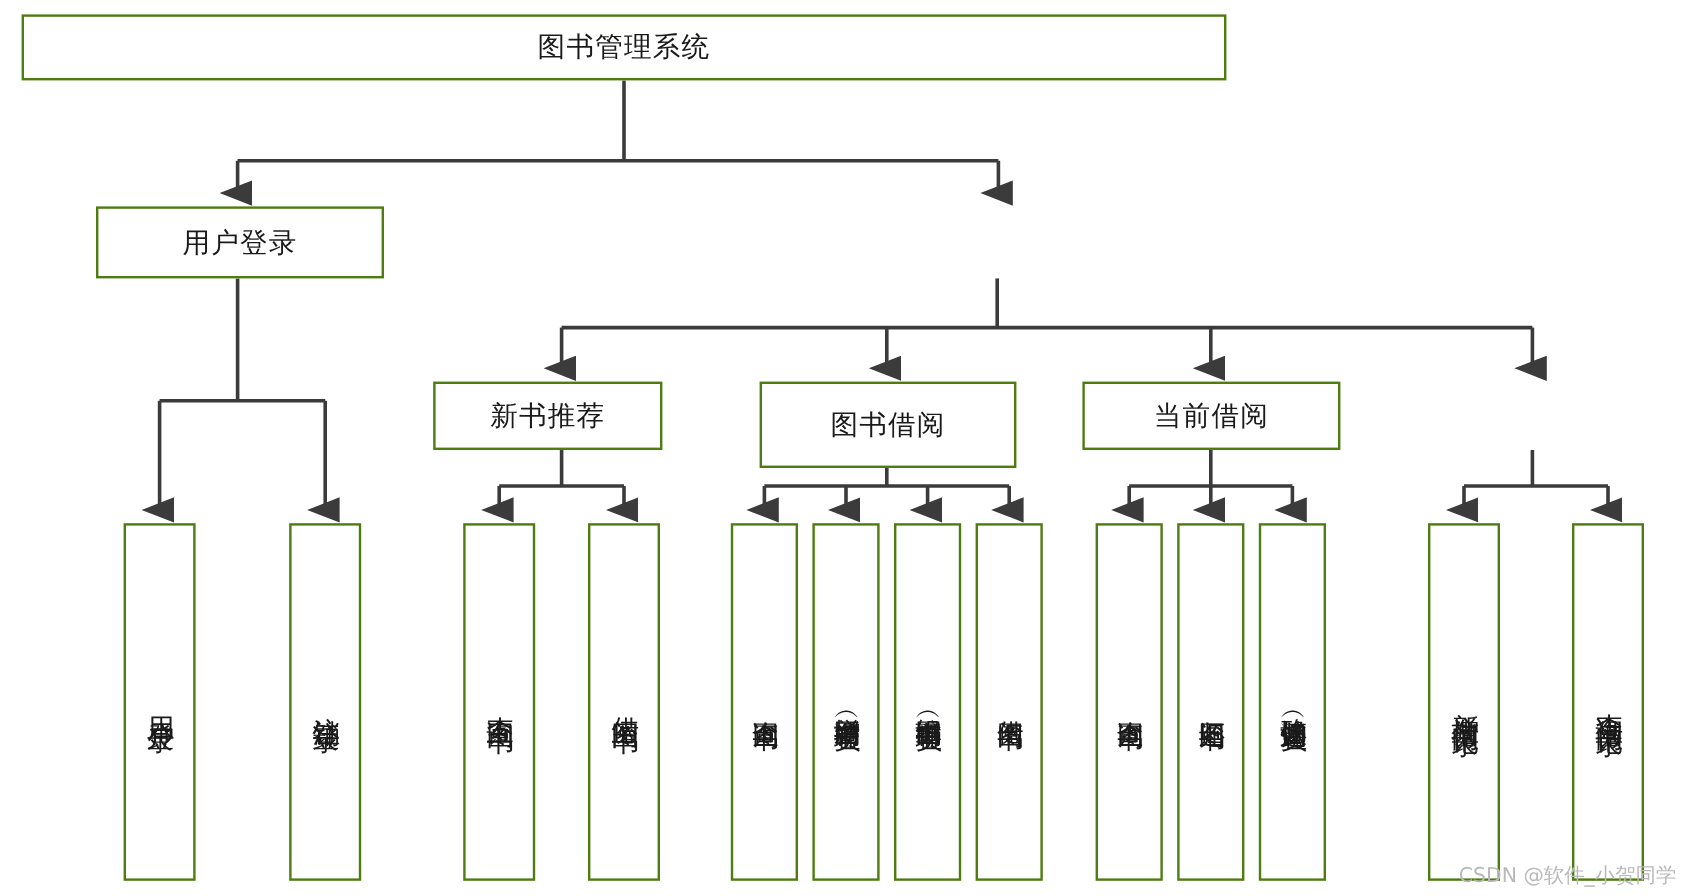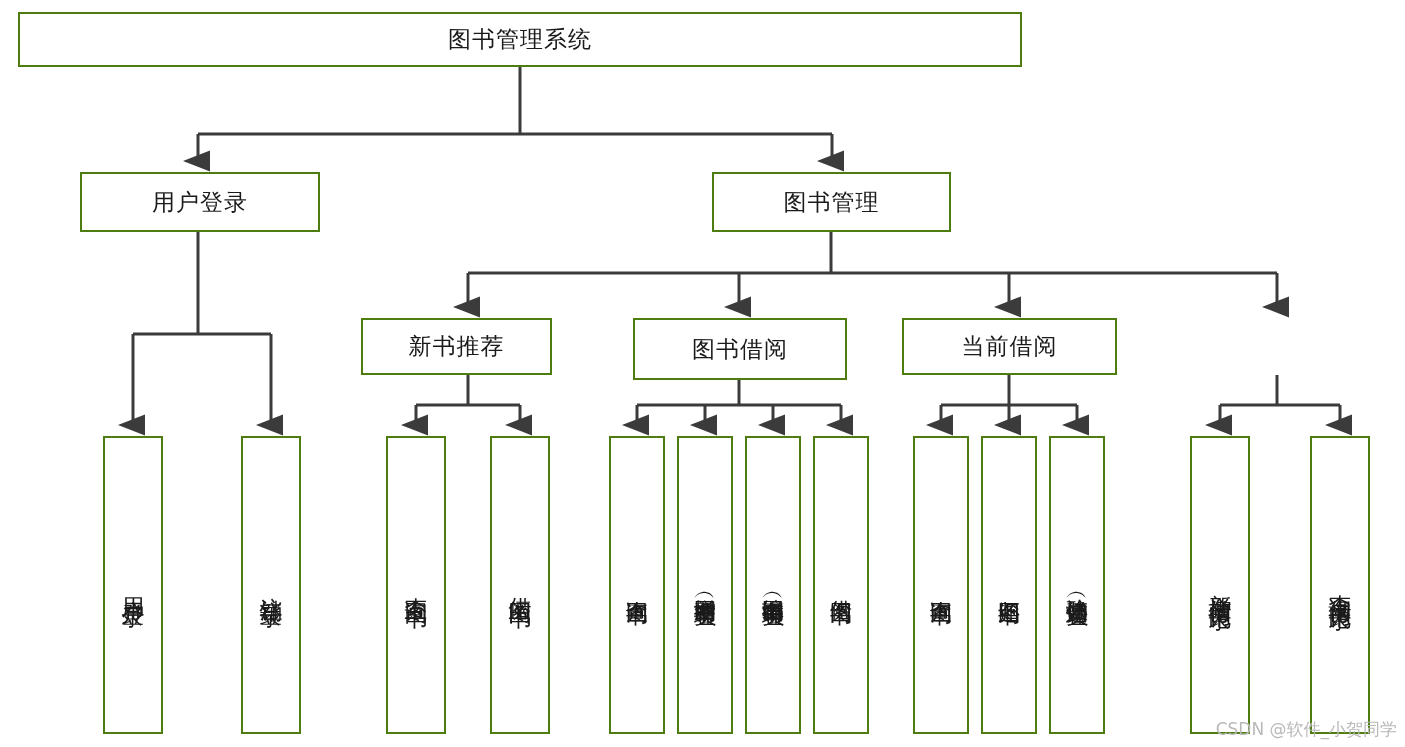--- a/index.html
+++ b/index.html
@@ -121,28 +121,25 @@
     </g>
   </svg>
 
   <div class="node h" style="left:18px; top:12px; width:1004px; height:55px;">
     <span>图书管理系统</span>
   </div>
 
   <div class="node h" style="left:80px; top:172px; width:240px; height:60px;">
     <span>用户登录</span>
   </div>
-  <div class="node h" style="left:712px; top:172px; width:239px; height:60px;">
-    <span>图书管理</span>
-  </div>
 
   <div class="node h" style="left:361px; top:318px; width:191px; height:57px;">
     <span>新书推荐</span>
   </div>
-  <div class="node h" style="left:633px; top:318px; width:214px; height:62px;">
+  <div class="node h" style="left:633px; top:318px; width:214px; height:72px;">
     <span>图书借阅</span>
   </div>
   <div class="node h" style="left:902px; top:318px; width:215px; height:57px;">
     <span>当前借阅</span>
   </div>
 
   <div class="node v" style="left:103px; top:436px; width:60px; height:298px;">
     <span class="vtext">用户登录</span>
   </div>
   <div class="node v" style="left:241px; top:436px; width:60px; height:298px;">

